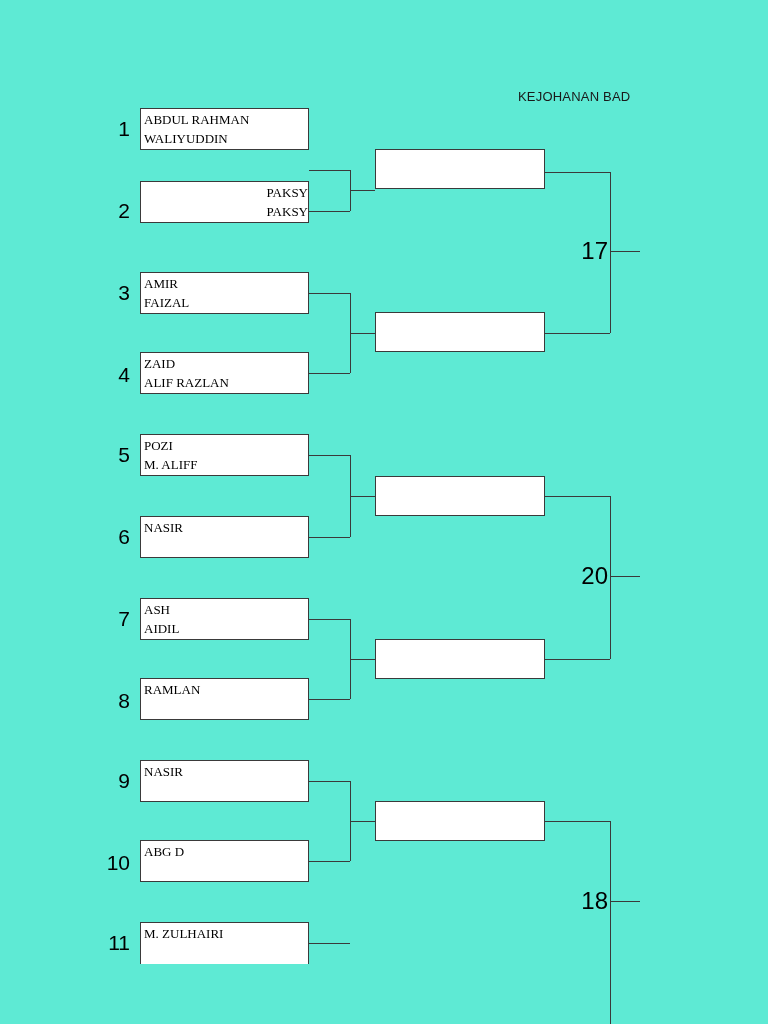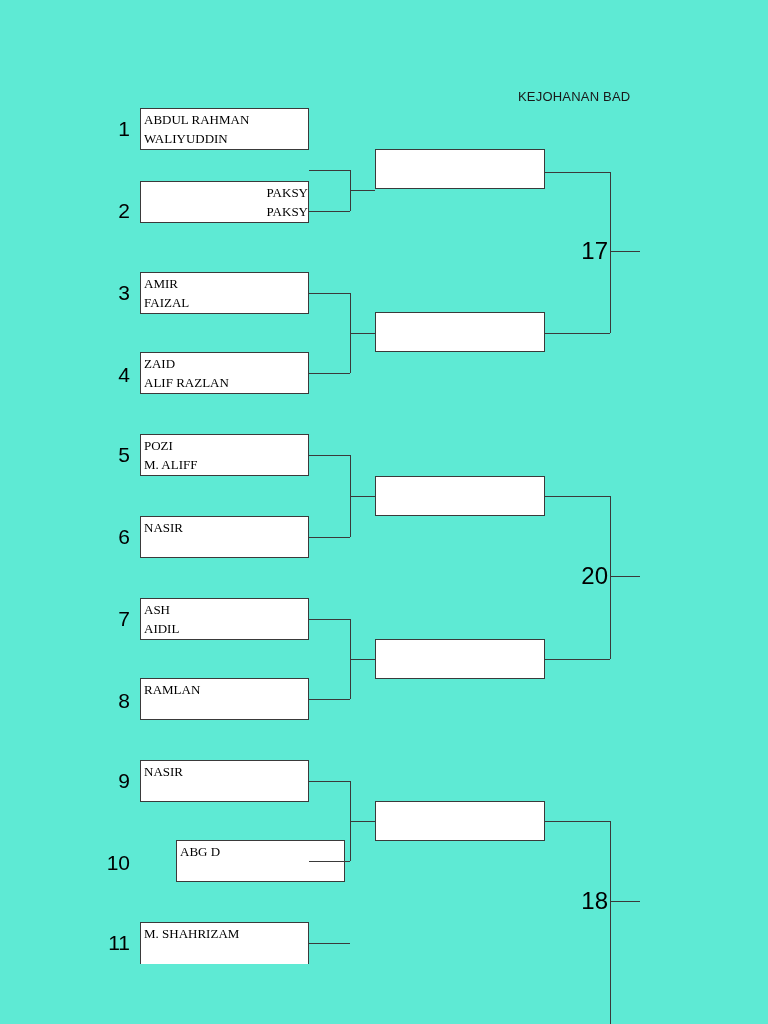--- a/index.html
+++ b/index.html
@@ -146,25 +146,25 @@
   <div class="r1box" style="top:598px;">
     <span class="nm">ASH</span>
     <span class="nm">AIDIL</span>
   </div>
   <div class="r1box" style="top:678px;">
     <span class="nm">RAMLAN</span>
   </div>
   <div class="r1box" style="top:760px;">
     <span class="nm">NASIR</span>
   </div>
-  <div class="r1box" style="top:840px;margin-left:36px;">
+  <div class="r1box" style="top:840px;">
     <span class="nm">ABG D</span>
   </div>
   <div class="r1box clipped" style="top:922px;">
-    <span class="nm">M. SHAHRIZAM</span>
+    <span class="nm">M. ZULHAIRI</span>
   </div>
 
   <div class="hline" style="left:309px; top:170px; width:41px;"></div>
   <div class="hline" style="left:309px; top:211px; width:41px;"></div>
   <div class="vline" style="left:350px; top:170px; height:41px;"></div>
   <div class="hline" style="left:350px; top:190px; width:25px;"></div>
 
   <div class="hline" style="left:309px; top:293px; width:41px;"></div>
   <div class="hline" style="left:309px; top:373px; width:41px;"></div>
   <div class="vline" style="left:350px; top:293px; height:80px;"></div>

